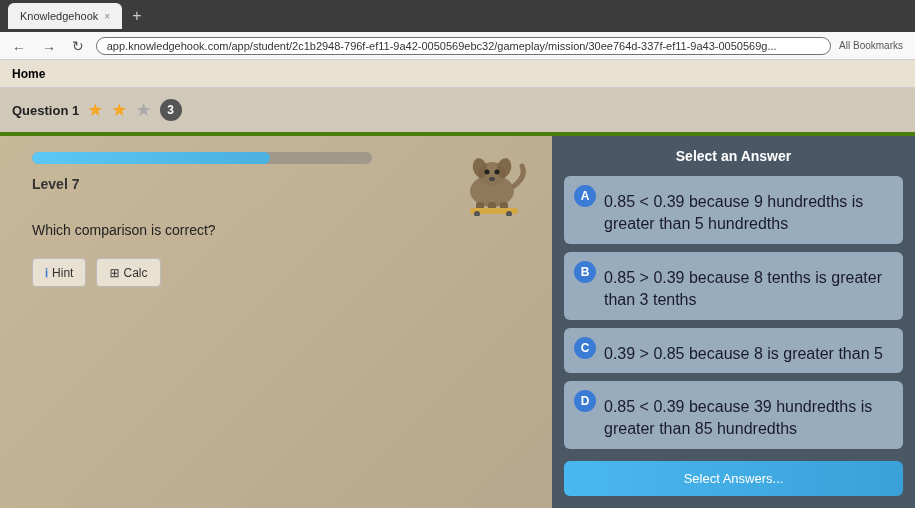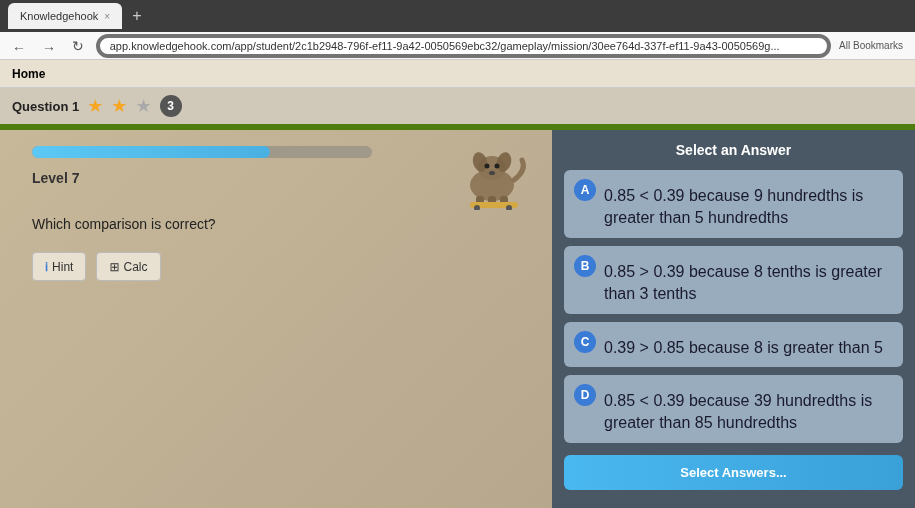--- a/index.html
+++ b/index.html
@@ -59,21 +59,21 @@
       background: none;
       border: none;
       color: #555;
       font-size: 14px;
       cursor: pointer;
       padding: 2px 4px;
     }
     .url-box {
       flex: 1;
       background: white;
-      border: 4px solid #737373;
+      border: 1px solid #737373;
       border-radius: 12px;
       padding: 2px 10px;
       font-size: 11px;
       color: #333;
       display: flex;
       align-items: center;
     }
     .bookmark-text {
       font-size: 10px;
       color: #555;
@@ -92,26 +92,26 @@
     }
     .home-link {
       font-size: 12px;
       color: #000000;
       font-weight: bold;
     }
 
     
     .question-bar {
       background: #d0c8b8;
-      height: 42px;
+      height: 48px;
       display: flex;
       align-items: center;
       padding: 0 12px;
       gap: 8px;
-      border-bottom: 6px solid #4d7c0f;
+      border-bottom: 4px solid #4d7c0f;
     }
     .question-label {
       font-size: 13px;
       font-weight: bold;
       color: #222;
     }
     .star {
       color: #f5a623;
       font-size: 18px;
     }
@@ -277,21 +277,21 @@
       margin-top: 7px;
     }
 
     .select-answers-btn {
       background: linear-gradient(90deg, #4ab8f0, #3aa0d8);
       color: white;
       border: none;
       border-radius: 6px;
       padding: 10px;
       font-size: 13px;
-      font-weight: bold;
+      font-weight: normal;
       cursor: pointer;
       text-align: center;
       margin-top: 4px;
     }
   </style>
 </head>
 <body>
 
 <div class="browser-bar">
   <div class="tab">

